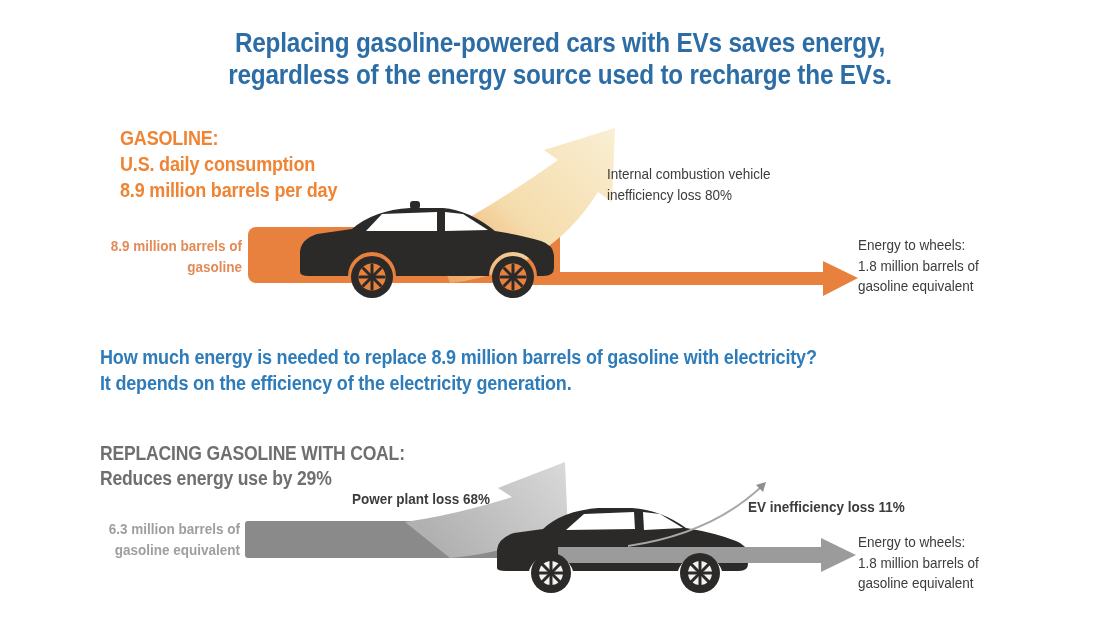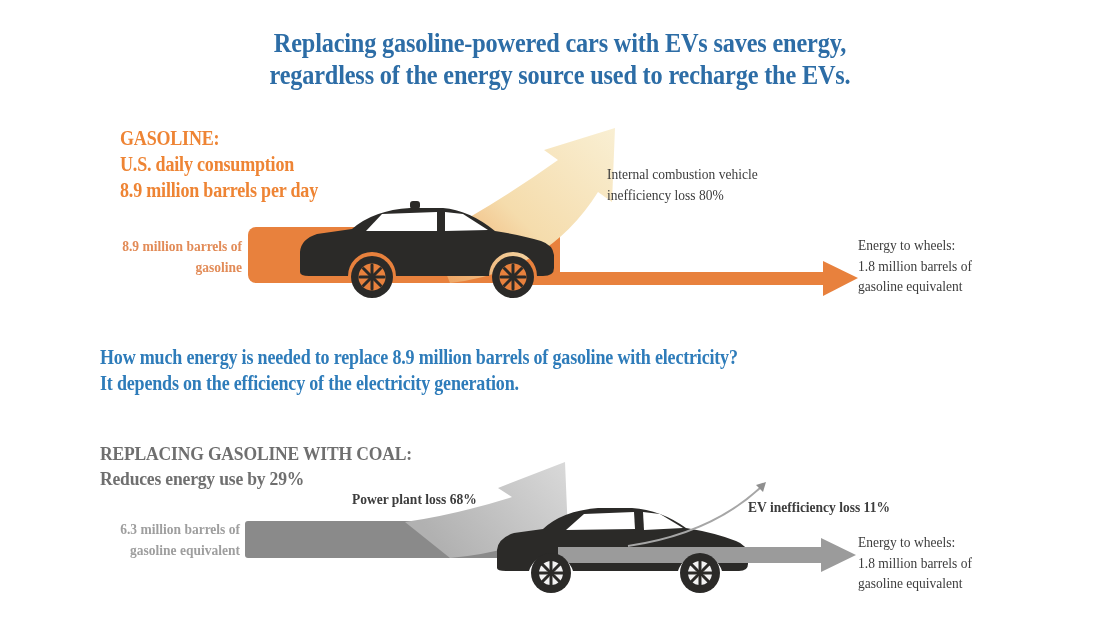--- a/index.html
+++ b/index.html
@@ -4,21 +4,21 @@
 <style>
   :root{
     --title-blue:#2D6DA6; --question-blue:#2E7CBA; --orange-strong:#EE8434;
     --orange-soft:#E28B57; --orange-bar:#E8813D; --dark-label:#3C3C3C;
     --gray-heading:#6F6F6F; --gray-soft:#9E9E9E; --gray-bar:#8A8A8A;
     --gray-thin-bar:#9B9B9B; --car-black:#2B2A28; --white:#FFFFFF;
   }
   html,body{margin:0;padding:0;background:#fff;}
   #canvas{
     position:relative;width:1120px;height:633px;background:#fff;overflow:hidden;
-    font-family:Liberation Serif, serif;
+    font-family:Liberation Sans, sans-serif;
   }
   .abs{position:absolute;}
   .cond{transform:scaleX(.9);transform-origin:0 0;}
   .cond-r{transform:scaleX(.9);transform-origin:100% 0;}
   .cond-c{transform:scaleX(.9);transform-origin:50% 0;}
   .title{
     left:0;top:27px;width:1120px;text-align:center;
     font-size:27px;font-weight:bold;line-height:32px;color:var(--title-blue);
     letter-spacing:-.2px;
   }

